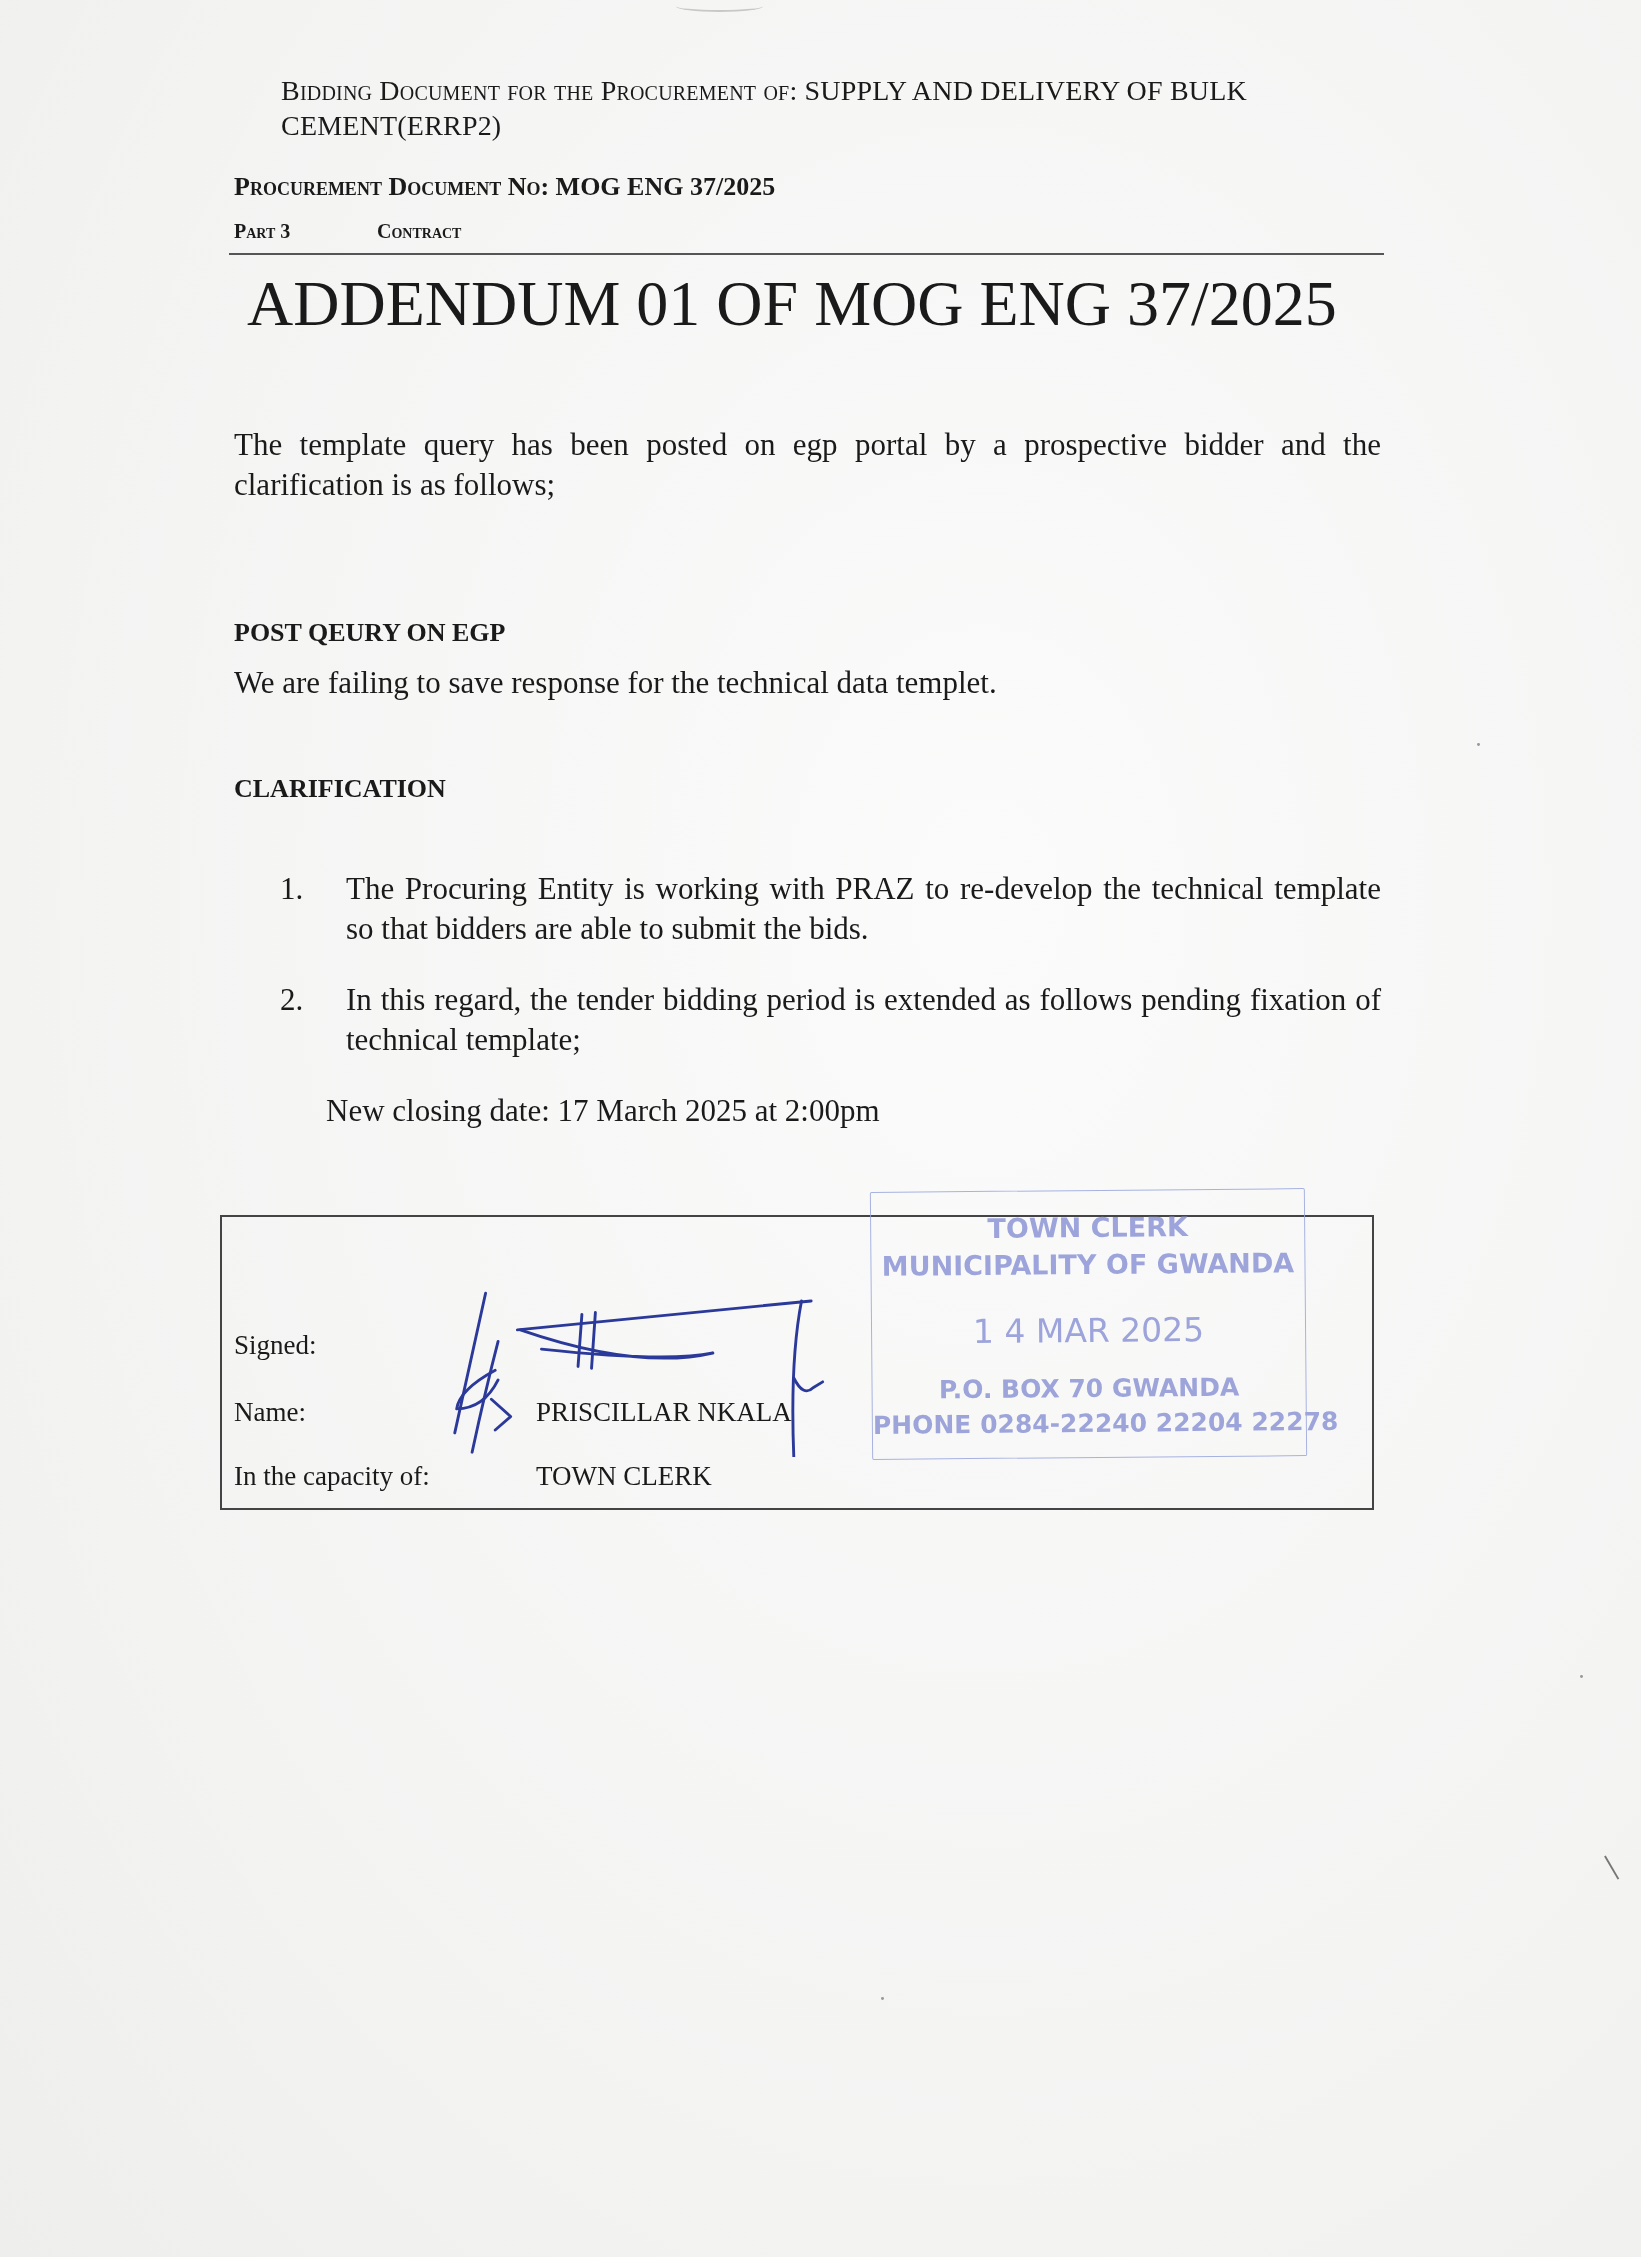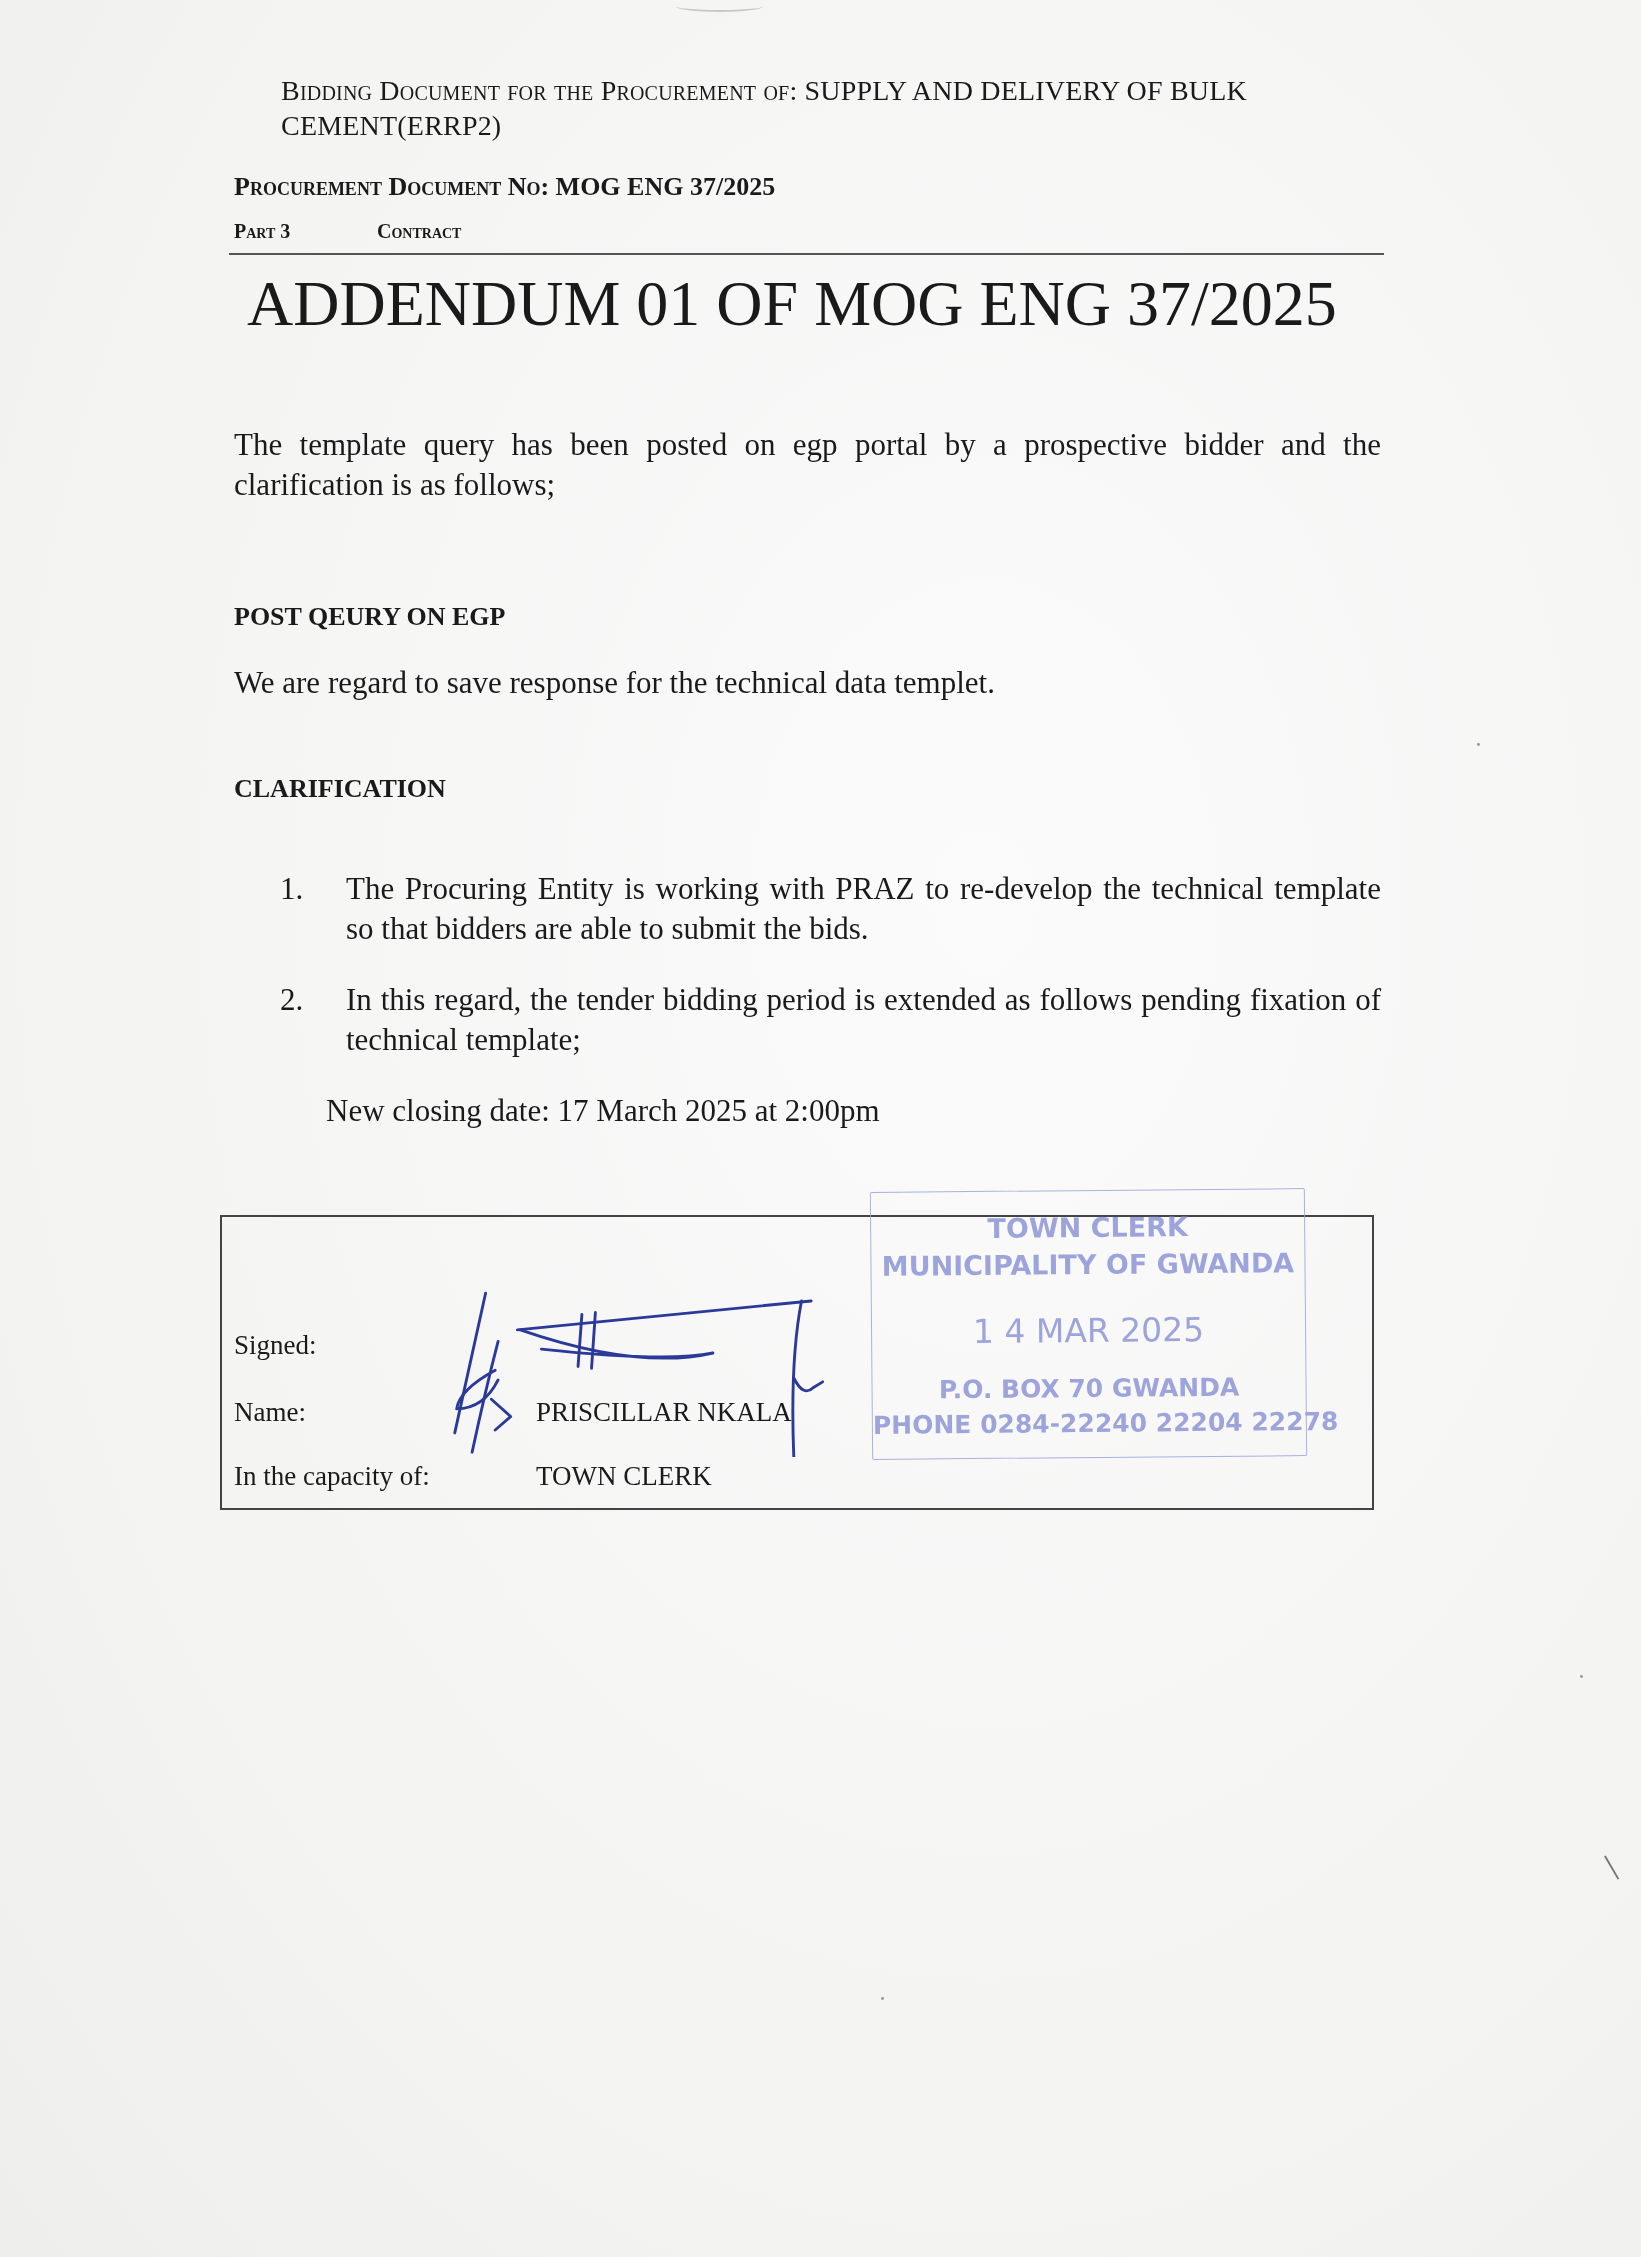--- a/index.html
+++ b/index.html
@@ -101,22 +101,22 @@
   <span>Part 3</span>
   <span class="contract">Contract</span>
 </div>
 
 <div class="hrule"></div>
 
 <div class="title">ADDENDUM 01 OF MOG ENG 37/2025</div>
 
 <div class="para">The template query has been posted on egp portal by a prospective bidder and the clarification is as follows;</div>
 
-<div class="sub-head" style="top:602px">POST QEURY ON EGP</div>
-<div class="query">We are regard to save response for the technical data templet.</div>
+<div class="sub-head" style="top:618px">POST QEURY ON EGP</div>
+<div class="query">We are failing to save response for the technical data templet.</div>
 
 <div class="sub-head" style="top:774px">CLARIFICATION</div>
 
 <div class="list-item" style="top:869px">
   <span class="num">1.</span>
   <span class="txt">The Procuring Entity is working with PRAZ to re-develop the technical template so that bidders are able to submit the bids.</span>
 </div>
 <div class="list-item" style="top:980px">
   <span class="num">2.</span>
   <span class="txt">In this regard, the tender bidding period is extended as follows pending fixation of technical template;</span>

